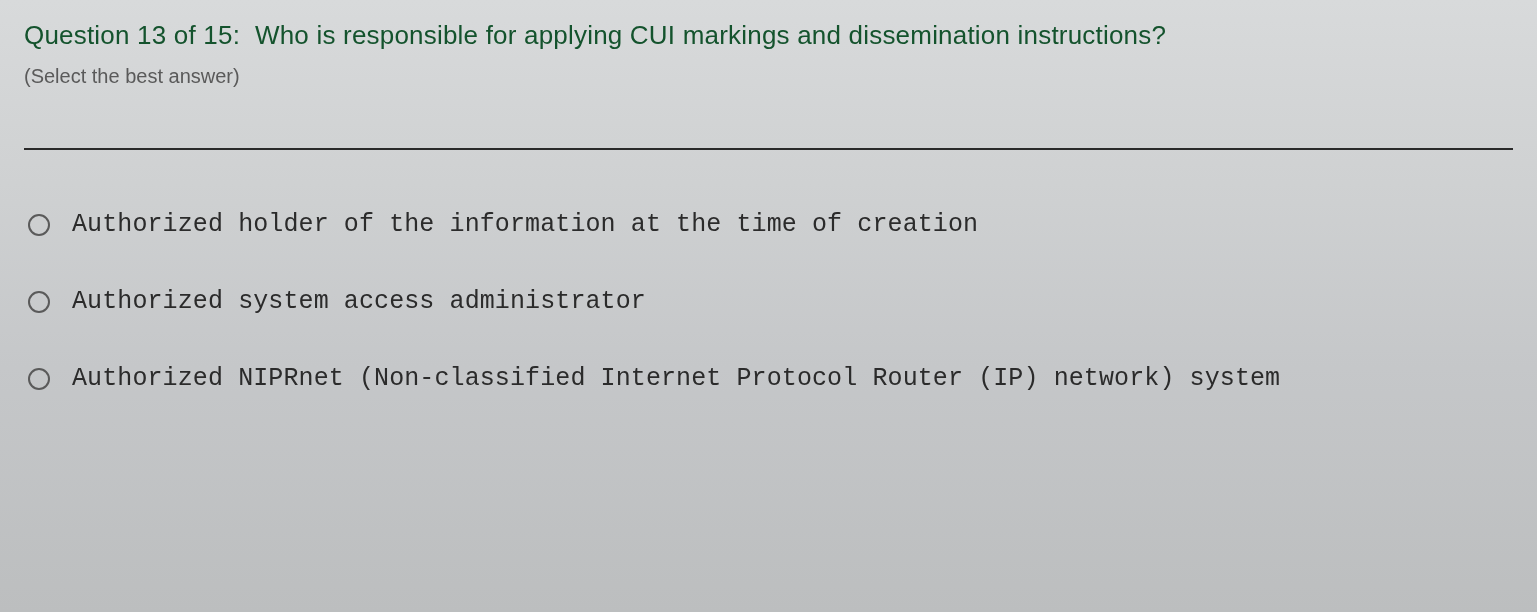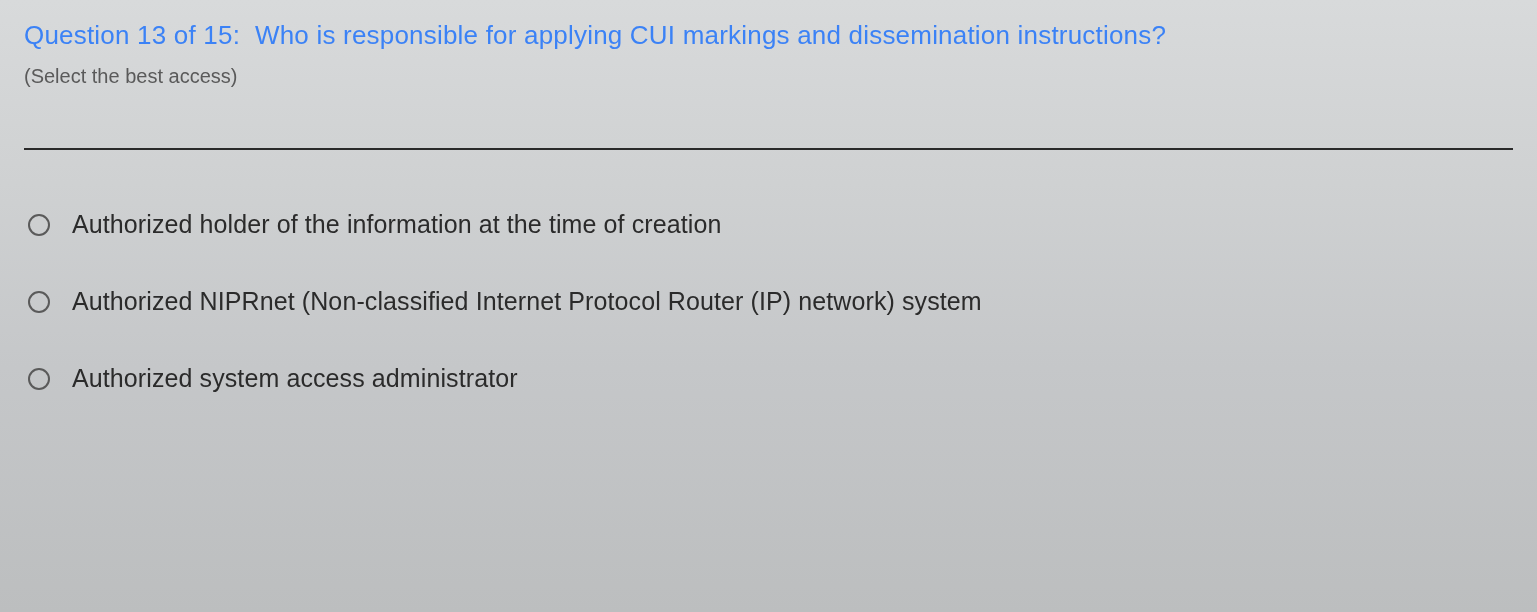--- a/index.html
+++ b/index.html
@@ -12,40 +12,41 @@
       background: linear-gradient(180deg, #d8dadb 0%, #cfd1d2 30%, #c5c7c9 60%, #bcbebf 100%);
       width: 1537px;
       height: 612px;
       padding: 20px 24px;
       color: #2a2a2a;
       position: relative;
     }
     .question-header {
       font-size: 26px;
       font-weight: 400;
-      color: #3b82f6;
+      color: #14532d;
       margin-bottom: 14px;
       letter-spacing: 0.2px;
     }
     .question-instruction {
       font-size: 20px;
       color: #5a5a5a;
       margin-bottom: 60px;
     }
     .divider {
       border: none;
       border-top: 2px solid #2a2a2a;
       margin: 0 0 60px 0;
       width: 100%;
     }
     .options {
       display: flex;
       flex-direction: column;
       gap: 48px;
       padding-left: 4px;
+      font-family: Liberation Mono, monospace;
     }
     .option {
       display: flex;
       align-items: center;
       gap: 22px;
       cursor: pointer;
     }
     .radio {
       width: 22px;
       height: 22px;
@@ -61,30 +62,30 @@
     }
   </style>
 </head>
 <body>
 
 <div class="question-header">
   <span>Question 13 of 15:</span>
   &nbsp;<span>Who is responsible for applying CUI markings and dissemination instructions?</span>
 </div>
 
-<div class="question-instruction">(Select the best access)</div>
+<div class="question-instruction">(Select the best answer)</div>
 
 <hr class="divider">
 
 <div class="options">
   <div class="option">
     <span class="radio"></span>
     <span class="option-label">Authorized holder of the information at the time of creation</span>
   </div>
   <div class="option">
     <span class="radio"></span>
-    <span class="option-label">Authorized NIPRnet (Non-classified Internet Protocol Router (IP) network) system</span>
+    <span class="option-label">Authorized system access administrator</span>
   </div>
   <div class="option">
     <span class="radio"></span>
-    <span class="option-label">Authorized system access administrator</span>
+    <span class="option-label">Authorized NIPRnet (Non-classified Internet Protocol Router (IP) network) system</span>
   </div>
 </div>
 
 </body></html>

